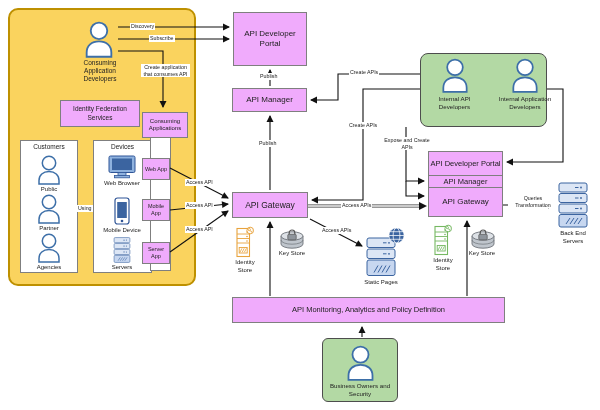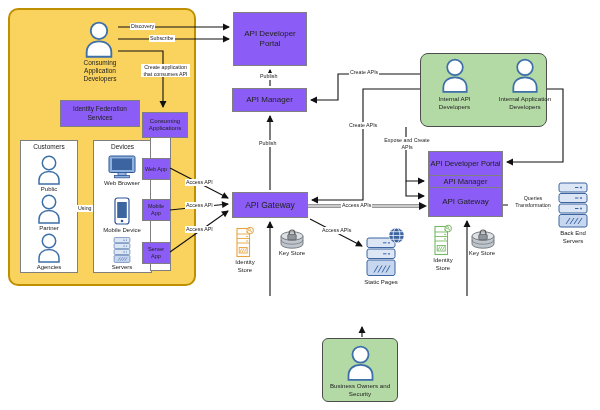--- a/index.html
+++ b/index.html
@@ -2,21 +2,21 @@
 <html><head>
 <meta charset="utf-8">
 <style>
   html,body{margin:0;padding:0;background:#fff;}
   #canvas{position:relative;width:600px;height:410px;background:#fff;
           font-family:"Liberation Sans",sans-serif;color:#222;overflow:hidden;}
   .abs{position:absolute;}
   .zone{position:absolute;box-sizing:border-box;}
   .zone-yellow{background:#FAD35E;border:2px solid #BE9000;border-radius:10px;}
   .zone-green{background:#B3D9A4;border:1.3px solid #4d4d4d;border-radius:8px;}
-  .box{position:absolute;box-sizing:border-box;background:#8b5cf6;border:1px solid #7f7f7f;
+  .box{position:absolute;box-sizing:border-box;background:#f0abfc;border:1px solid #7f7f7f;
        display:flex;align-items:center;justify-content:center;text-align:center;
        line-height:1.25;color:#222;}
   .panel{position:absolute;box-sizing:border-box;background:#fff;border:1px solid #7f7f7f;}
   .ztitle{position:absolute;text-align:center;font-size:6.5px;color:#222;}
   .caption{position:absolute;text-align:center;font-size:6px;line-height:1.25;color:#222;}
   .chip{position:absolute;background:#fff;font-size:5.3px;line-height:1.25;color:#222;
         text-align:center;padding:0 1px;white-space:nowrap;}
   .chip.wrap{white-space:normal;}
   svg.wires{position:absolute;left:0;top:0;pointer-events:none;}
 </style>
@@ -202,20 +202,23 @@
   <svg class="abs" style="left:470px;top:226px;" width="26" height="24">
       <use href="#keystore"></use>
     </svg>
   <div class="caption" style="left:462px;top:250px;width:40px;">Key Store</div>
 
   <svg class="abs" style="left:558px;top:182px;" width="30" height="46">
       <use href="#srv4"></use>
     </svg>
   <div class="caption" style="left:549px;top:230px;width:48px;">Back End Servers</div>
 
+  <div class="box" style="left:232px;top:297px;width:273px;height:26px;font-size:7.5px;">
+    <span>API Monitoring, Analytics and Policy Definition</span>
+  </div>
 
   <svg class="abs" style="left:346px;top:345px;" width="29" height="36">
       <use href="#person"></use>
     </svg>
   <div class="caption" style="left:324px;top:382px;width:72px;font-size:6.2px;">Business Owners and Security</div>
 
   <svg class="wires" width="600" height="410">
     <defs>
       <marker id="ah" viewBox="0 0 8 8" refX="6.5" refY="4" markerWidth="8" markerHeight="8" orient="auto-start-reverse" markerUnits="userSpaceOnUse">
         <path d="M0.5,0.5 L7.5,4 L0.5,7.5 z" fill="#111"></path>

